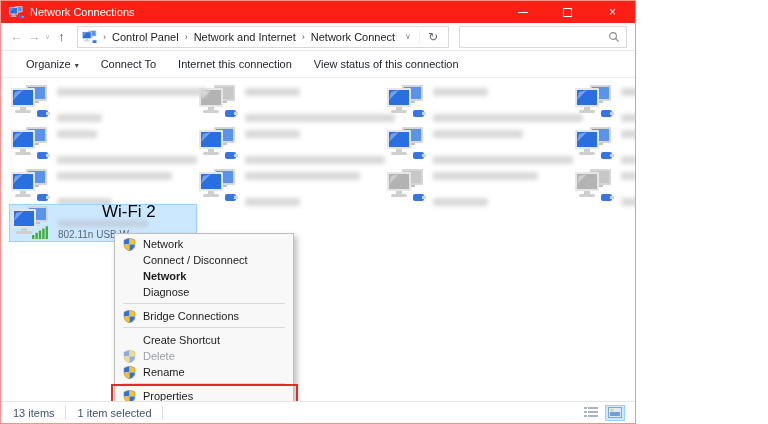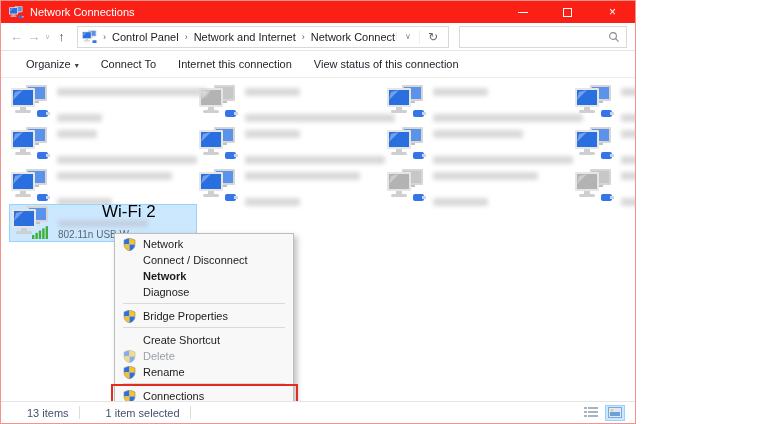--- a/index.html
+++ b/index.html
@@ -67,21 +67,21 @@
   .ctx-item.bold .ctx-label { font-weight:bold; }
   .ctx-item.disabled .ctx-label { color:#9aa0a6; }
   .ctx-item.disabled svg { opacity:.55; }
   .ctx-sep { height:1px; background:#d9d9d9; margin:3px 8px 4px 8px; }
 
   .redbox { position:absolute; border:2px solid #e22b22; z-index:6; pointer-events:none; }
 
   
   .statusbar { height:22px; border-top:1px solid #e5e5e5; display:flex; align-items:center;
                padding:0 10px; color:#42506b; flex:0 0 auto; }
-  .sb-seg { padding:0 10px 0 2px;margin-left:14px; }
+  .sb-seg { padding:0 10px 0 2px; }
   .sb-div { width:1px; height:13px; background:#dcdcdc; margin-right:10px; }
   .sb-right { margin-left:auto; display:flex; gap:4px; align-items:center; }
   .sb-viewbtn { width:20px; height:16px; display:flex; align-items:center; justify-content:center; }
   .sb-viewbtn.active { background:#cce8ff; border:1px solid #99d1ff; }
 
   .defs-hidden { position:absolute; width:0; height:0; overflow:hidden; }
 </style>
 </head>
 <body>
 
@@ -462,21 +462,21 @@
             <svg width="13" height="13" viewBox="0 0 13 13">
               <g clip-path="url(#shield-clip)">
                 <rect x="0" y="0" width="6.5" height="6.5" fill="#2f6fe0"></rect>
                 <rect x="6.5" y="0" width="6.5" height="6.5" fill="#f7c520"></rect>
                 <rect x="0" y="6.5" width="6.5" height="6.5" fill="#f7c520"></rect>
                 <rect x="6.5" y="6.5" width="6.5" height="6.5" fill="#2f6fe0"></rect>
               </g>
               <path d="M6.5 0 L12 2 V6.2 C12 9.8 9.6 11.9 6.5 13 C3.4 11.9 1 9.8 1 6.2 V2 Z" fill="none" stroke="#8a8a8a" stroke-width="0.6"></path>
             </svg>
           </span>
-          <span class="ctx-label">Bridge Properties</span>
+          <span class="ctx-label">Bridge Connections</span>
         </div>
         <div class="ctx-sep"></div>
         <div class="ctx-item">
           <span class="ctx-icon"></span>
           <span class="ctx-label">Create Shortcut</span>
         </div>
         <div class="ctx-item disabled">
           <span class="ctx-icon">
             <svg width="13" height="13" viewBox="0 0 13 13">
               <g clip-path="url(#shield-clip)">
@@ -510,21 +510,21 @@
             <svg width="13" height="13" viewBox="0 0 13 13">
               <g clip-path="url(#shield-clip)">
                 <rect x="0" y="0" width="6.5" height="6.5" fill="#2f6fe0"></rect>
                 <rect x="6.5" y="0" width="6.5" height="6.5" fill="#f7c520"></rect>
                 <rect x="0" y="6.5" width="6.5" height="6.5" fill="#f7c520"></rect>
                 <rect x="6.5" y="6.5" width="6.5" height="6.5" fill="#2f6fe0"></rect>
               </g>
               <path d="M6.5 0 L12 2 V6.2 C12 9.8 9.6 11.9 6.5 13 C3.4 11.9 1 9.8 1 6.2 V2 Z" fill="none" stroke="#8a8a8a" stroke-width="0.6"></path>
             </svg>
           </span>
-          <span class="ctx-label">Connections</span>
+          <span class="ctx-label">Properties</span>
         </div>
       </div>
 
     <div class="redbox" id="redbox" style="left: 110px; top: 306px; width: 187px; height: 25px; border-color: rgb(226, 43, 34);"></div>
   </div>
 
   <div class="statusbar">
     <span class="sb-seg">13 items</span>
     <span class="sb-div"></span>
     <span class="sb-seg">1 item selected</span>

